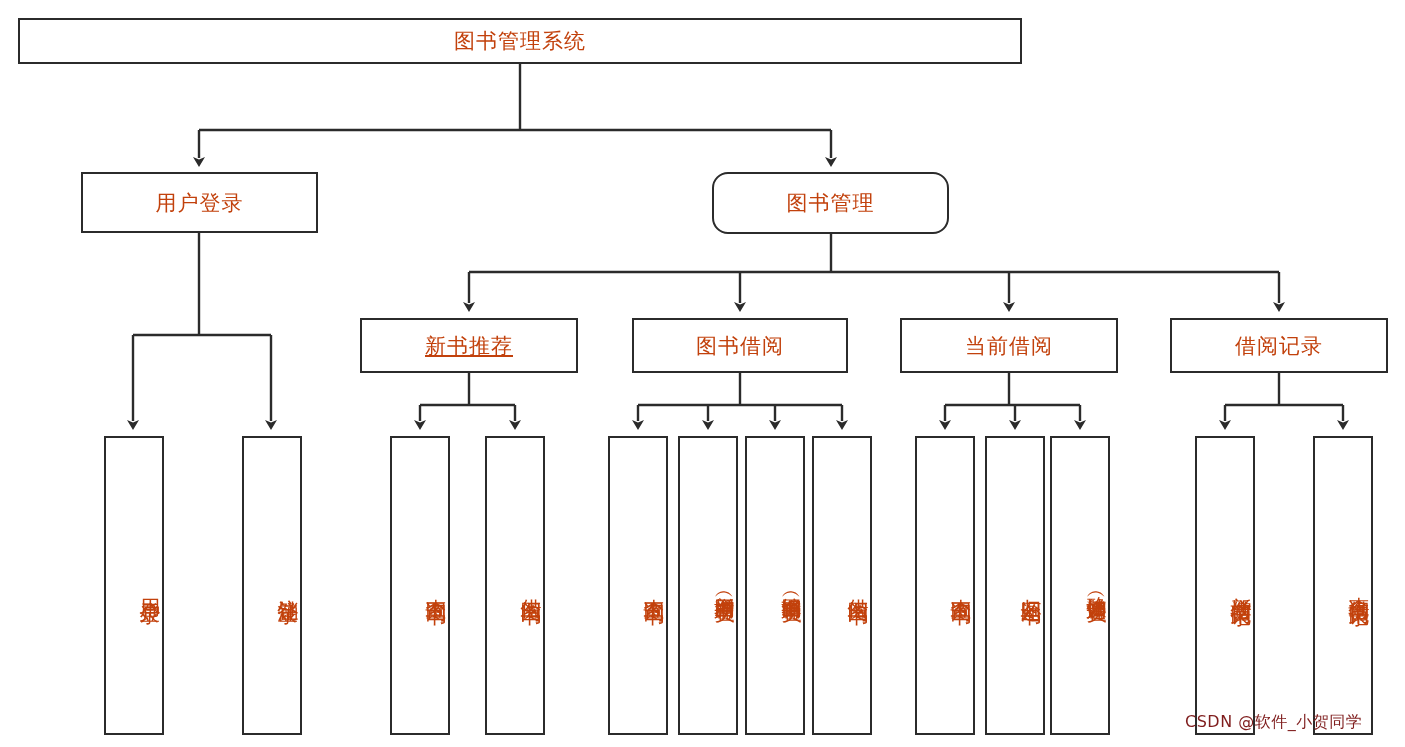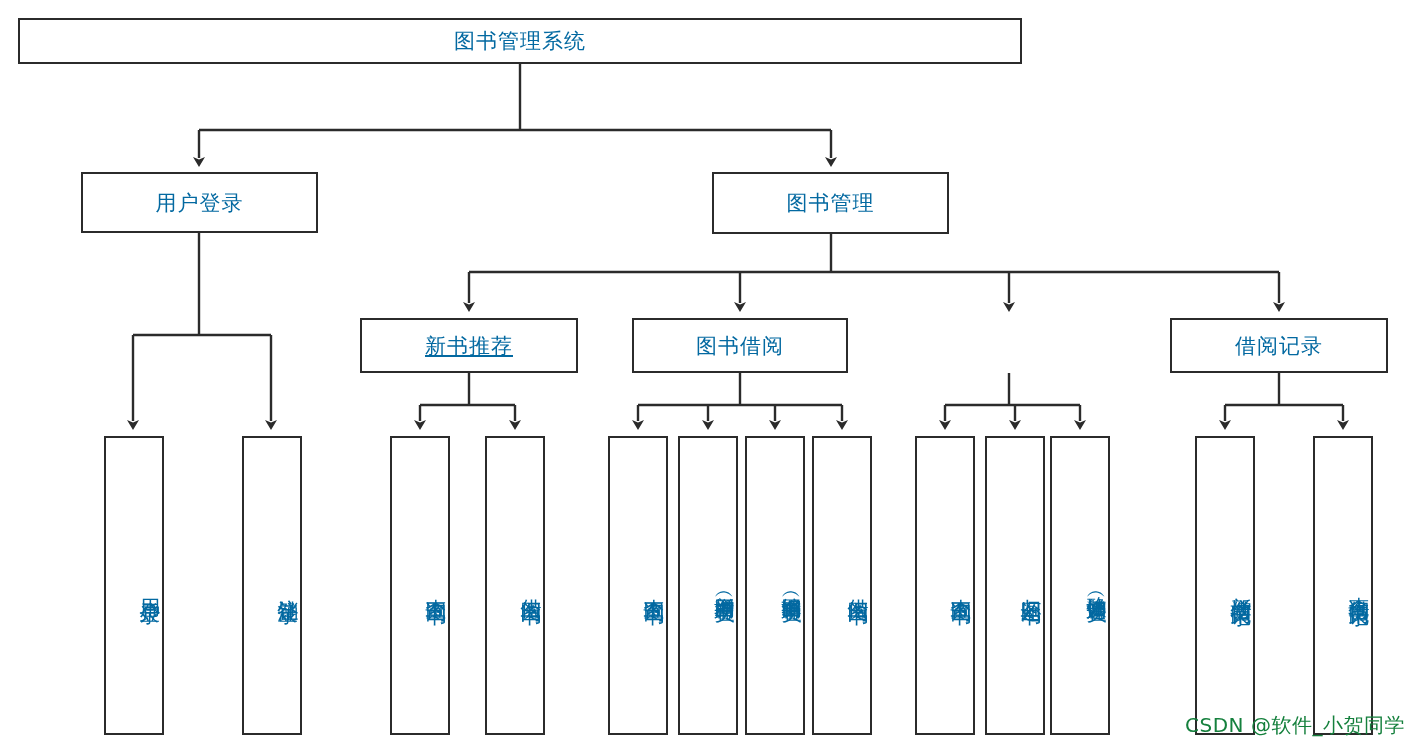--- a/index.html
+++ b/index.html
@@ -26,21 +26,21 @@
     pointer-events: none;
   }
   .node {
     position: absolute;
     box-sizing: border-box;
     background: #ffffff;
     border: 2px solid #2b2b2b;
     display: flex;
     align-items: center;
     justify-content: center;
-    color: #0369a1;
+    color: #c2410c;
   }
   .node.horiz {
     font-size: 21px;
     letter-spacing: 1px;
   }
   .node.vert {
     writing-mode: vertical-rl;
     text-orientation: upright;
     font-size: 21px;
     line-height: 1.18;
@@ -52,22 +52,22 @@
     overflow: visible;
   }
   .node.vert.tall-text {
     font-size: 20px;
     letter-spacing: 1px;
   }
   .watermark {
     position: absolute;
     left: 1185px;
     top: 712px;
-    font-size: 20px;
-    color: #15803d;
+    font-size: 16px;
+    color: #7f1d1d;
     letter-spacing: 0.5px;
     white-space: nowrap;
   }
 </style>
 </head>
 <body>
 
 <div id="canvas">
 
   <svg class="wires" viewBox="0 0 1405 747">
@@ -116,24 +116,25 @@
       <path d="M1279,373 L1279,405"></path>
       <path d="M1225,405 L1343,405"></path>
       <path d="M1225,405 L1225,421" marker-end="url(#arrow)"></path>
       <path d="M1343,405 L1343,421" marker-end="url(#arrow)"></path>
     </g>
   </svg>
 
   <div class="node horiz" style="left:18px; top:18px; width:1004px; height:46px;">图书管理系统</div>
 
   <div class="node horiz" style="left:81px; top:172px; width:237px; height:61px;">用户登录</div>
-  <div class="node horiz" style="left:712px; top:172px; width:237px; height:62px;">图书管理</div>
+  <div class="node horiz" style="left:712px; top:172px; width:237px; height:62px;border-radius:16px;">图书管理</div>
 
   <div class="node horiz" style="left:360px; top:318px; width:218px; height:55px;text-decoration:underline;">新书推荐</div>
   <div class="node horiz" style="left:632px; top:318px; width:216px; height:55px;text-align:right;">图书借阅</div>
+  <div class="node horiz" style="left:900px; top:318px; width:218px; height:55px;">当前借阅</div>
   <div class="node horiz" style="left:1170px; top:318px; width:218px; height:55px;">借阅记录</div>
 
   <div class="node vert" style="left:104px; top:436px; width:60px; height:299px;">用户登录</div>
   <div class="node vert" style="left:242px; top:436px; width:60px; height:299px;">注销登录</div>
 
   <div class="node vert" style="left:390px; top:436px; width:60px; height:299px;">查询图书</div>
   <div class="node vert" style="left:485px; top:436px; width:60px; height:299px;">借阅图书</div>
 
   <div class="node vert" style="left:608px; top:436px; width:60px; height:299px;">查询图书</div>
   <div class="node vert tall-text" style="left:678px; top:436px; width:60px; height:299px;">新增图书（管理员）</div>

